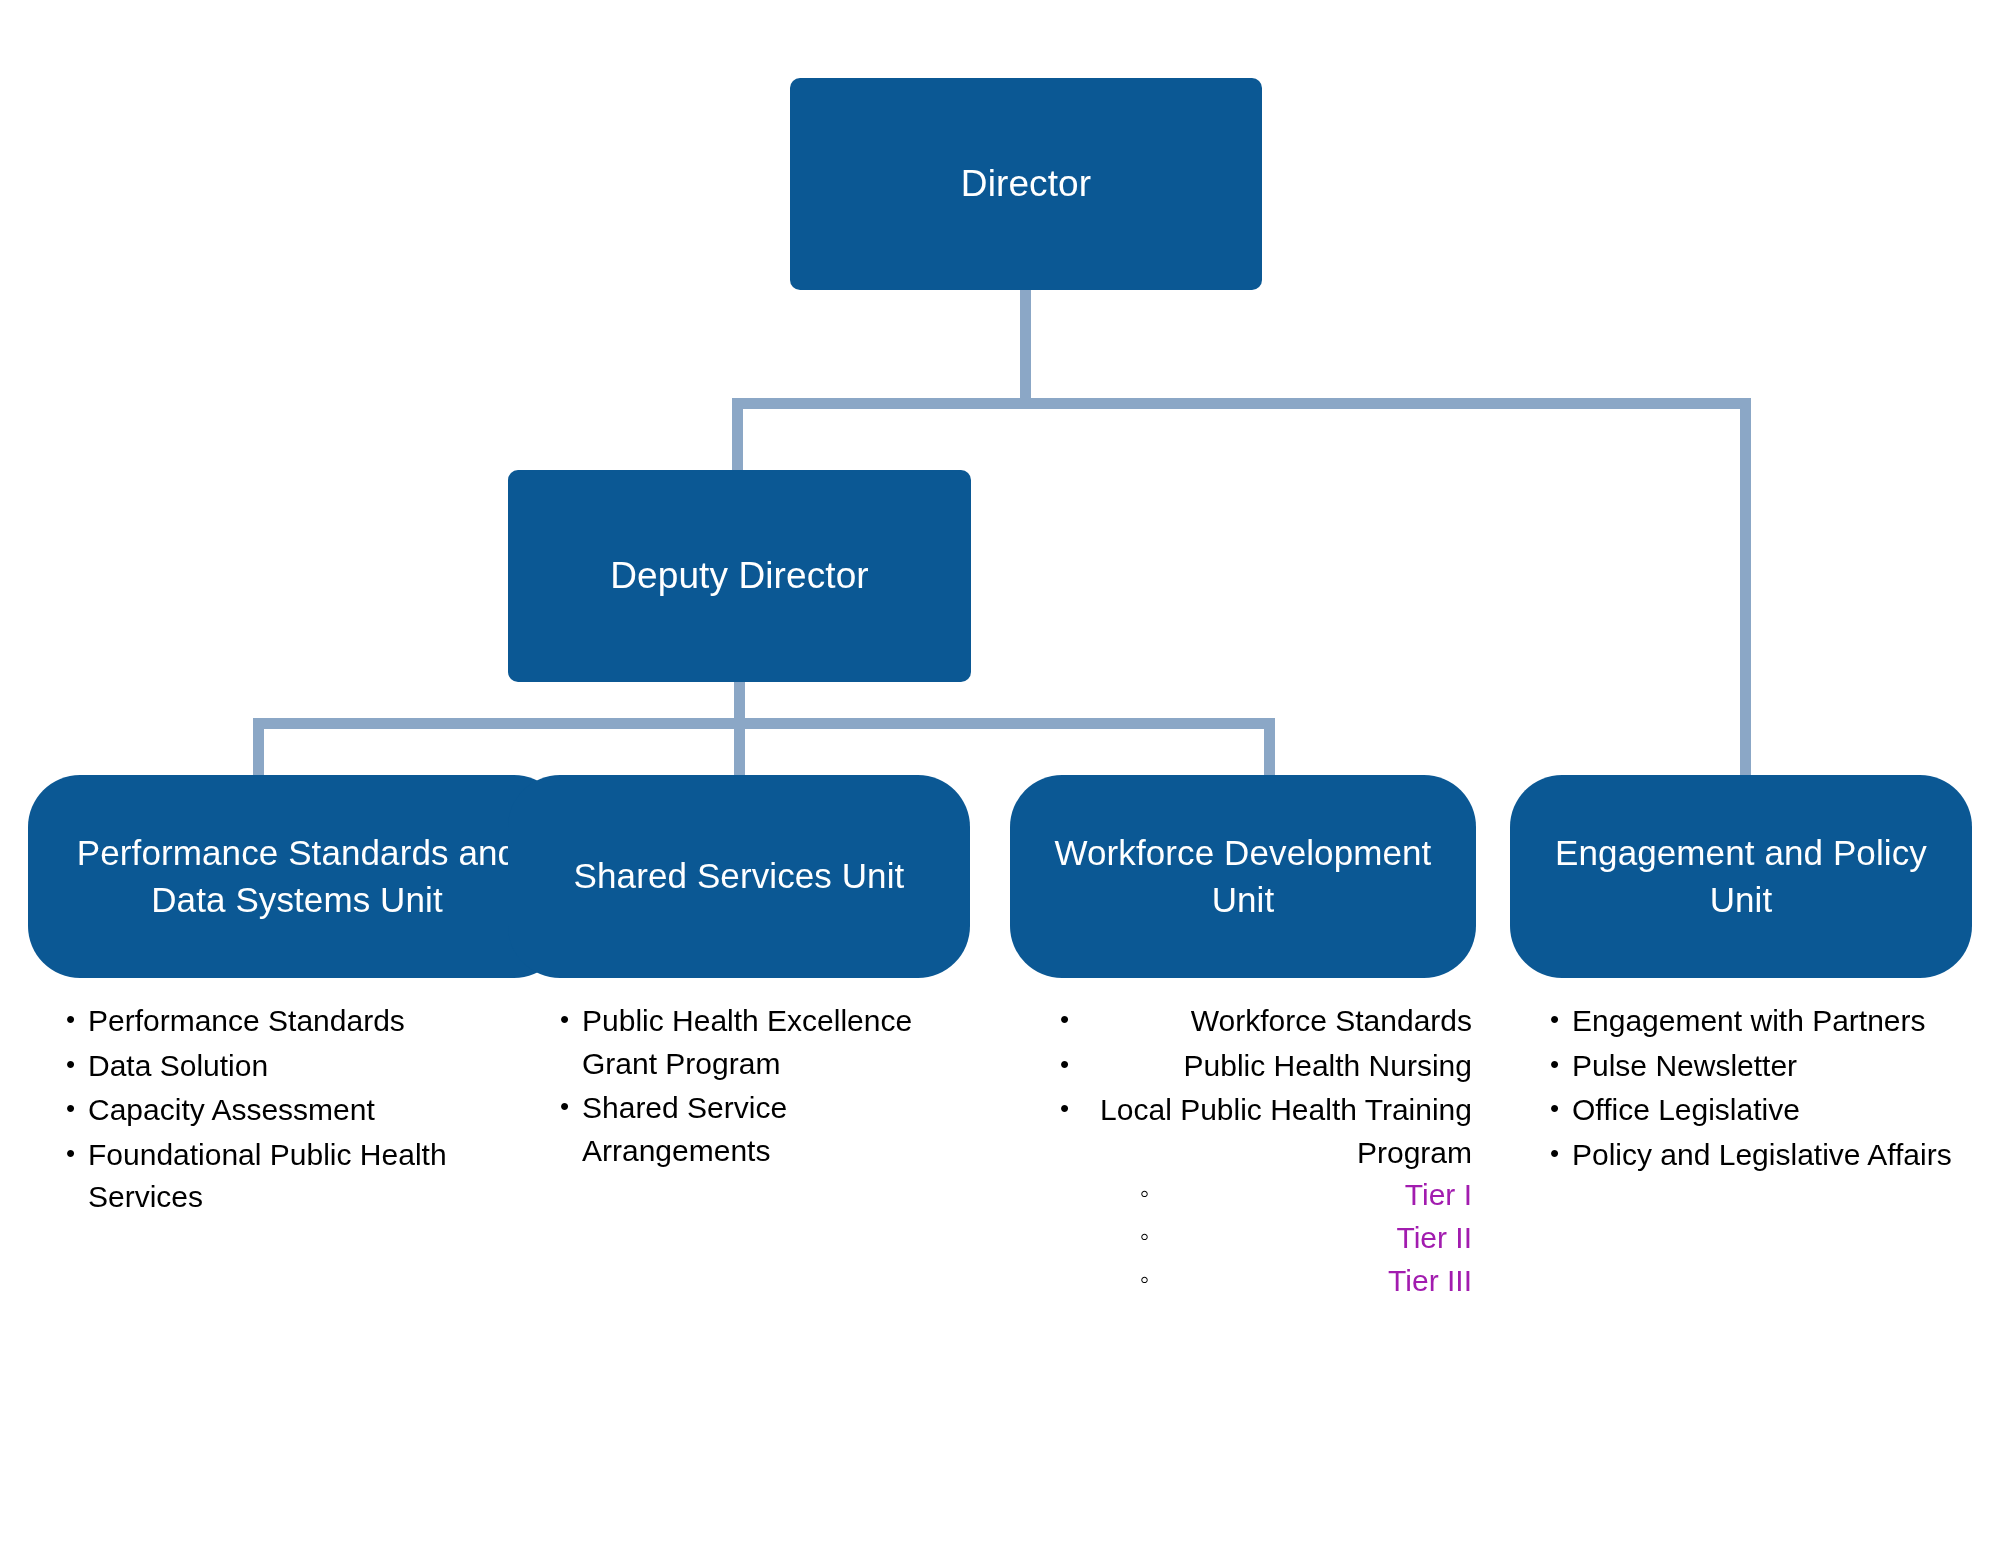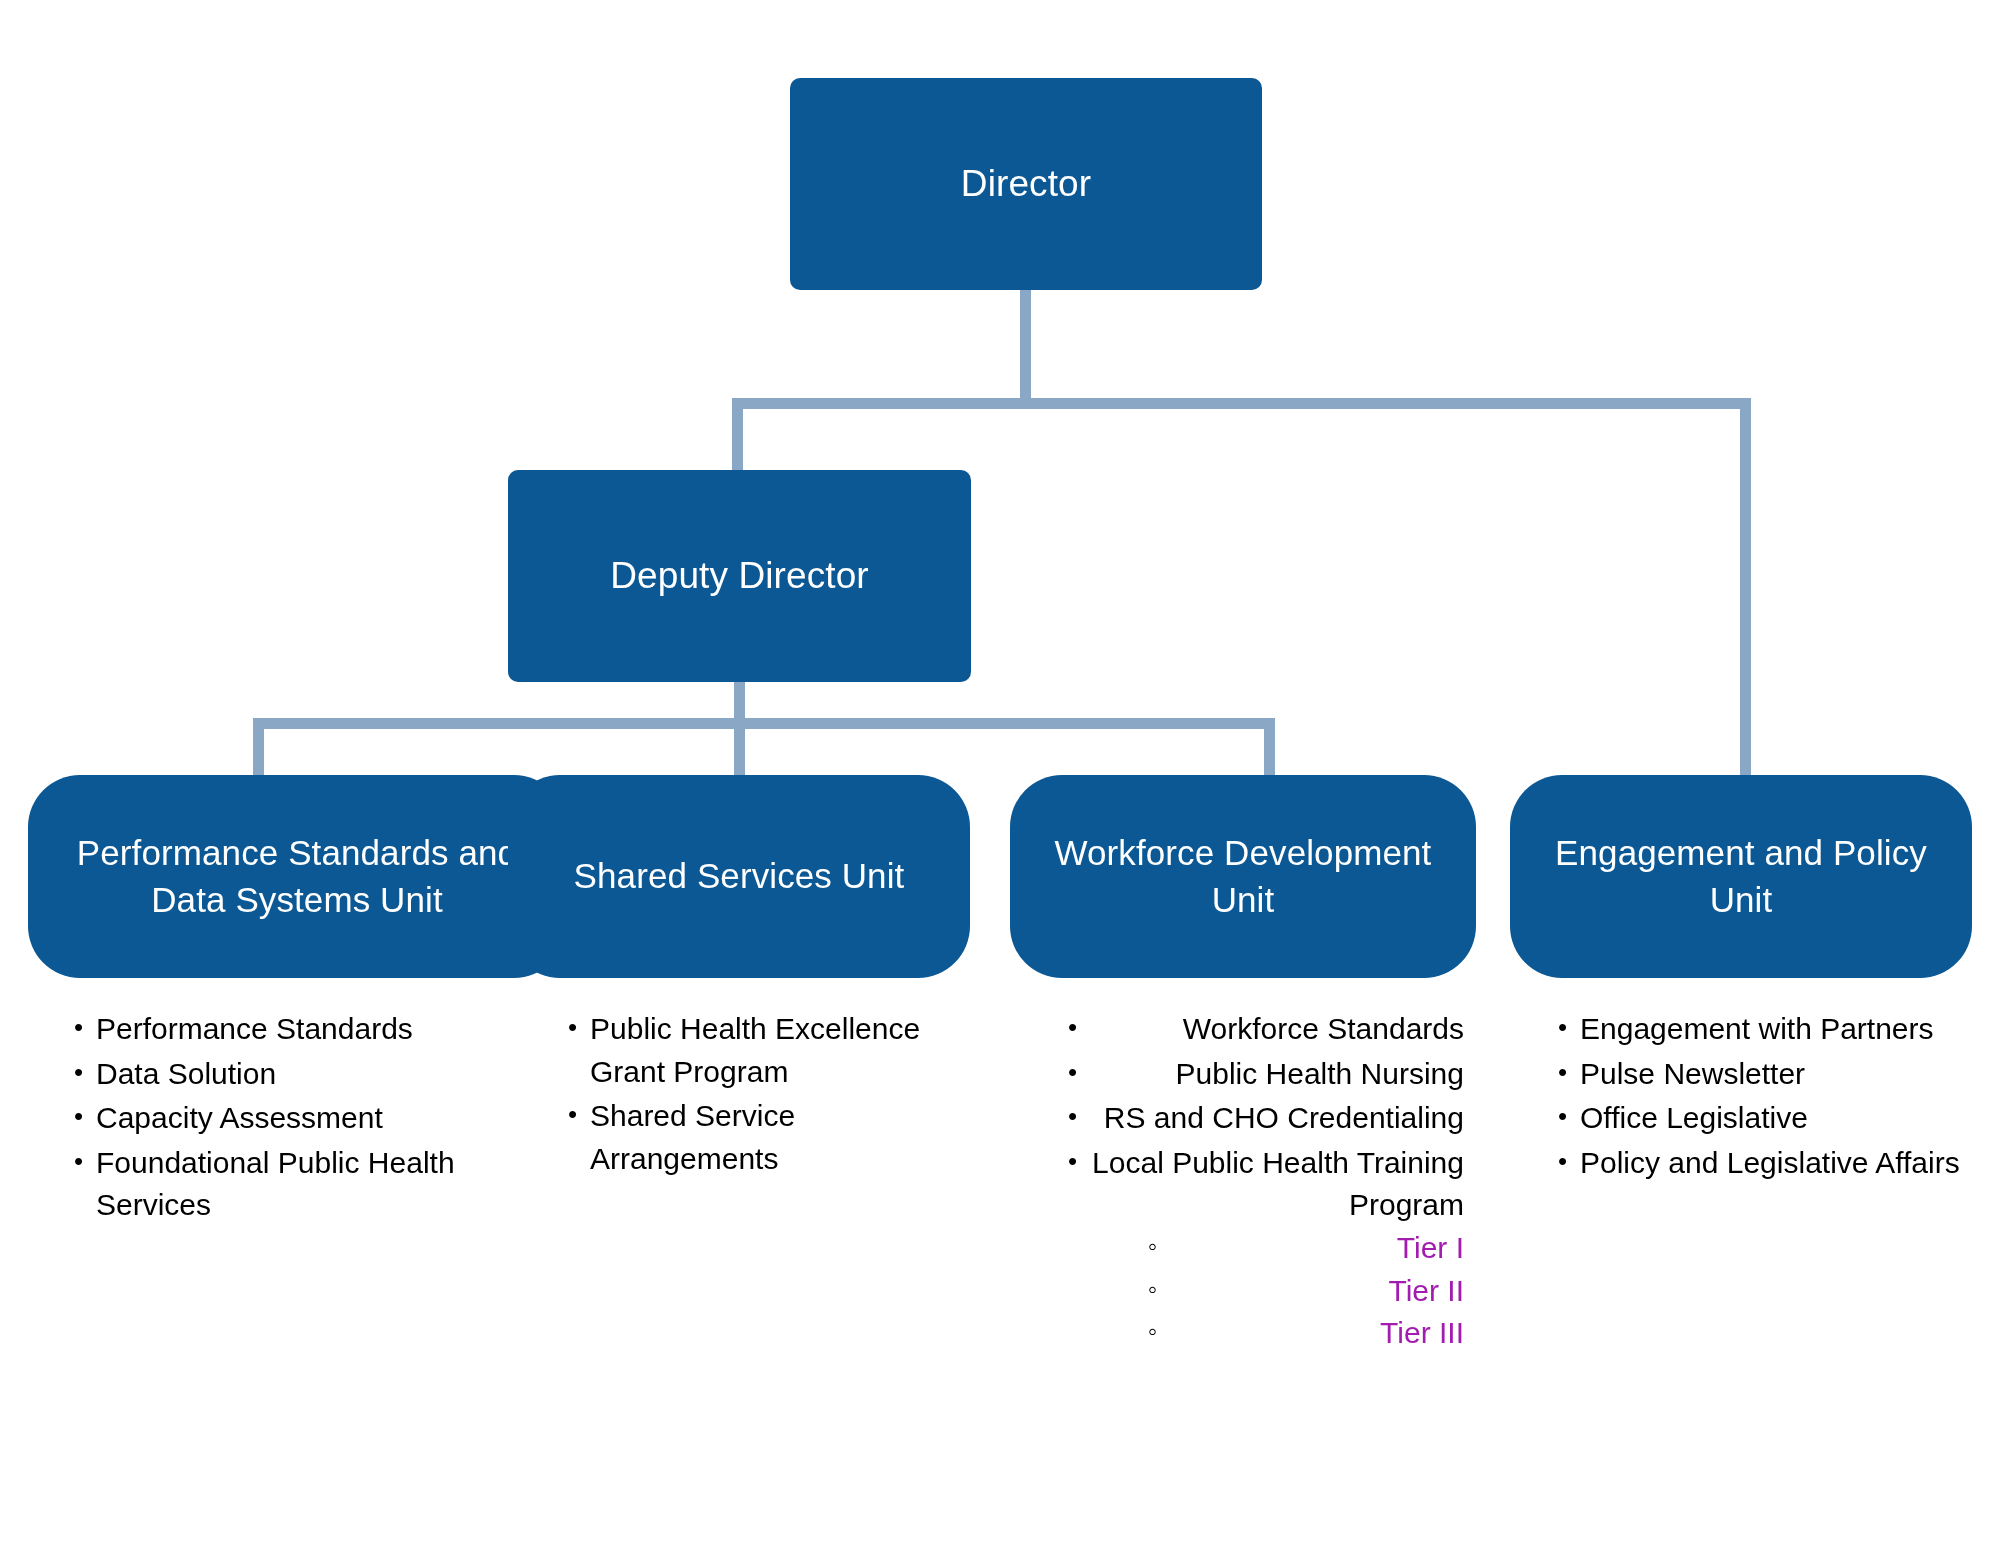--- a/index.html
+++ b/index.html
@@ -82,21 +82,21 @@
     position: absolute;
     top: 1000px;
   }
   .bullet-col-1 { left: 58px;   width: 420px; }
   .bullet-col-2 { left: 552px;  width: 400px; }
   .bullet-col-3 { left: 1052px; width: 420px; text-align: right; }
   .bullet-col-4 { left: 1542px; width: 430px; }
 
   ul.lvl1 {
     list-style: none;
-    margin: 8px;
+    margin: 0;
     padding: 0;
   }
   ul.lvl1 > li {
     position: relative;
     padding-left: 30px;
     font-size: 30px;
     line-height: 1.42;
     color: #000000;
     margin-bottom: 2px;
   }
@@ -185,21 +185,20 @@
     <ul class="lvl1">
       <li><span class="bullet-text">Public Health Excellence Grant Program</span></li>
       <li><span class="bullet-text">Shared Service Arrangements</span></li>
     </ul>
   </div>
 
   <div class="bullet-col bullet-col-3">
     <ul class="lvl1">
       <li><span class="bullet-text">Workforce Standards</span></li>
       <li><span class="bullet-text">Public Health Nursing</span></li>
-      <li><span class="bullet-text">RS and CHO Credentialing</span></li>
       <li>
         <span class="bullet-text">Local Public Health Training Program</span>
         <ul class="lvl2">
           <li>Tier I</li>
           <li>Tier II</li>
           <li>Tier III</li>
         </ul>
       </li>
     </ul>
   </div>

